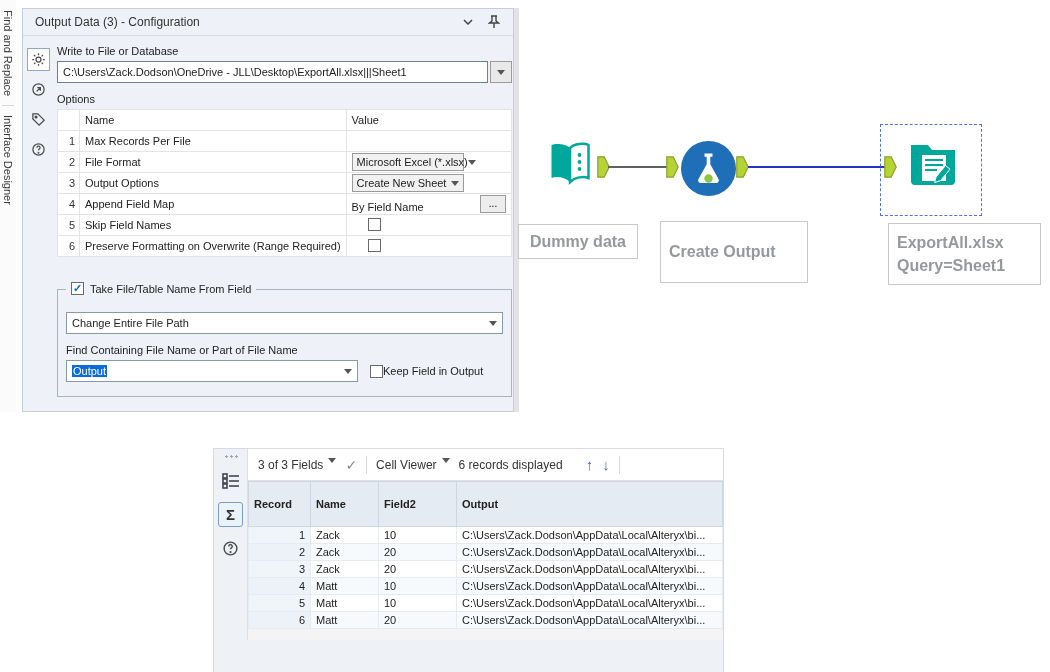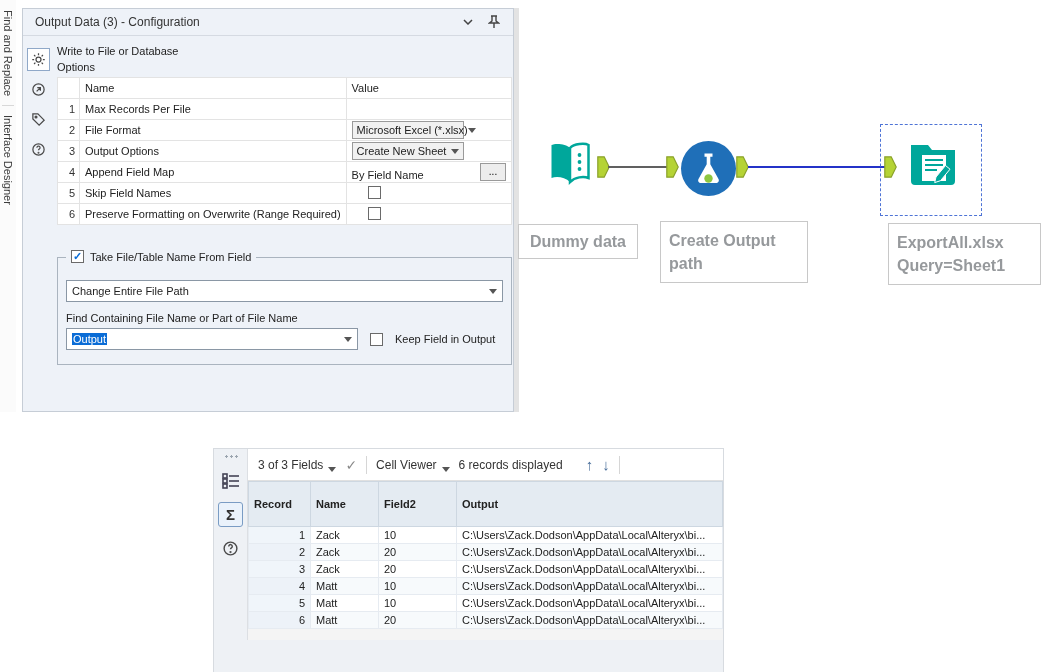--- a/index.html
+++ b/index.html
@@ -59,21 +59,21 @@
 
   .group{position:relative;margin-top:32px;border:1px solid #aab4bf;padding:22px 8px 14px 8px;}
   .group-legend{position:absolute;top:-8px;left:8px;background:#eef2f8;padding:0 5px;
                 display:flex;align-items:center;gap:6px;}
   .wide-combo{height:22px;background:#fff;border:1px solid #8a97a5;display:flex;align-items:center;
               justify-content:space-between;padding:0 5px;margin-bottom:10px;cursor:pointer;}
   .field-row{display:flex;align-items:center;gap:12px;margin-top:4px;}
   .field-combo{width:292px;height:22px;background:#fff;border:1px solid #8a97a5;display:flex;
                align-items:center;justify-content:space-between;padding:0 5px;cursor:pointer;}
   .hl{background:var(--hl-blue);color:#fff;padding:0 1px;}
-  .keep{display:flex;align-items:center;gap:12px;}
+  .keep{display:flex;align-items:center;gap:0;}
 
   .splitter{position:absolute;left:514px;top:8px;width:5px;height:404px;background:#e3e3e3;}
 
   
   .abs{position:absolute;}
   .wire{position:absolute;height:2px;}
   #wire-1{left:608px;top:166px;width:60px;background:#606060;}
   #wire-2{left:748px;top:166px;width:138px;background:var(--wire-blue);}
   .selection-box{position:absolute;left:880px;top:124px;width:102px;height:92px;
                  border:1px dashed #4f74d6;}
@@ -92,21 +92,21 @@
   .results-body{display:flex;height:calc(100% - 32px);}
   .res-rail{width:33px;display:flex;flex-direction:column;align-items:center;padding-top:5px;gap:9px;}
   .grip{width:14px;height:5px;background-image:radial-gradient(#9aa4ae 1px,transparent 1.2px);
         background-size:5px 5px;}
   .res-rail-btn{width:25px;height:25px;display:flex;align-items:center;justify-content:center;cursor:pointer;}
   .res-rail-btn.boxed{border:1px solid #7a9cc4;background:#eaf2fb;border-radius:3px;}
   .sigma{font-size:15px;font-weight:bold;color:#333;}
   .res-main{flex:1;display:flex;flex-direction:column;background:#fff;border-left:1px solid #dcdfe3;}
   .res-toolbar{height:36px;display:flex;align-items:center;gap:9px;padding:0 10px;background:#fff;
                border-bottom:1px solid #e0e0e0;font-size:12px;color:#333;}
-  .tb-item{display:flex;align-items:flex-end;gap:5px;cursor:pointer;}
+  .tb-item{display:flex;align-items:flex-start;gap:5px;cursor:pointer;}
   .vsep{width:1px;height:18px;background:#d6d6d6;}
   .check-glyph{color:#8a8a8a;font-size:14px;}
   .nav-arrow{color:#4a6f9b;font-size:15px;cursor:pointer;}
 
   table.res{width:100%;border-collapse:collapse;background:#fff;table-layout:fixed;}
   table.res th{background:#e4ebf2;border:1px solid #cdd7e1;height:18px;text-align:left;
                padding:16px 5px;font-size:11px;font-weight:bold;color:#222;}
   table.res td{border:1px solid #e6ebf1;height:17px;padding:0 5px;font-size:11px;
                white-space:nowrap;overflow:hidden;}
   table.res td.rec{text-align:right;background:#f0f5fa;}
@@ -159,20 +159,26 @@
       <span class="rail-item">
         <svg width="15" height="15" viewBox="0 0 24 24" fill="none" stroke="#4a4a4a" stroke-width="2">
             <circle cx="12" cy="12" r="9"></circle>
             <path d="M9.5 9a2.5 2.5 0 1 1 4 2c-.8.6-1.5 1-1.5 2"></path>
             <circle cx="12" cy="17" r="0.6" fill="#4a4a4a"></circle>
           </svg>
       </span>
     </div>
     <div class="config-content">
       <div class="lbl">Write to File or Database</div>
+      <div class="file-row">
+        <div class="file-input">C:\Users\Zack.Dodson\OneDrive - JLL\Desktop\ExportAll.xlsx|||Sheet1</div>
+        <div class="drop-btn">
+            <span class="tri"></span>
+          </div>
+      </div>
       <div class="lbl">Options</div>
       <table class="options">
         <colgroup>
             <col style="width:22px">
             <col style="width:266px">
             <col>
           </colgroup>
         <thead>
             <tr id="options-head">
               <th class="num"></th>
@@ -301,21 +307,20 @@
     <path d="M19 24h18M19 29h18M19 34h12" style="stroke:var(--teal);stroke-width:2" fill="none"></path>
     <path d="M30 41 l9.5 -11.5 4.5 3.7 -9.5 11.5 -5.8 1.9 z" style="fill:var(--teal);stroke:#fff;stroke-width:1"></path>
   </svg>
 </div>
 
 <div class="tool-label" id="label-dummy">
   <span>Dummy data</span>
 </div>
 <div class="tool-label" id="label-formula">
   <span>Create Output</span>
-  <span>path</span>
 </div>
 <div class="tool-label" id="label-output">
   <span>ExportAll.xlsx</span>
   <span>Query=Sheet1</span>
 </div>
 
 <div class="results">
   <div class="results-body">
     <div class="res-rail">
       <span class="grip"></span>

